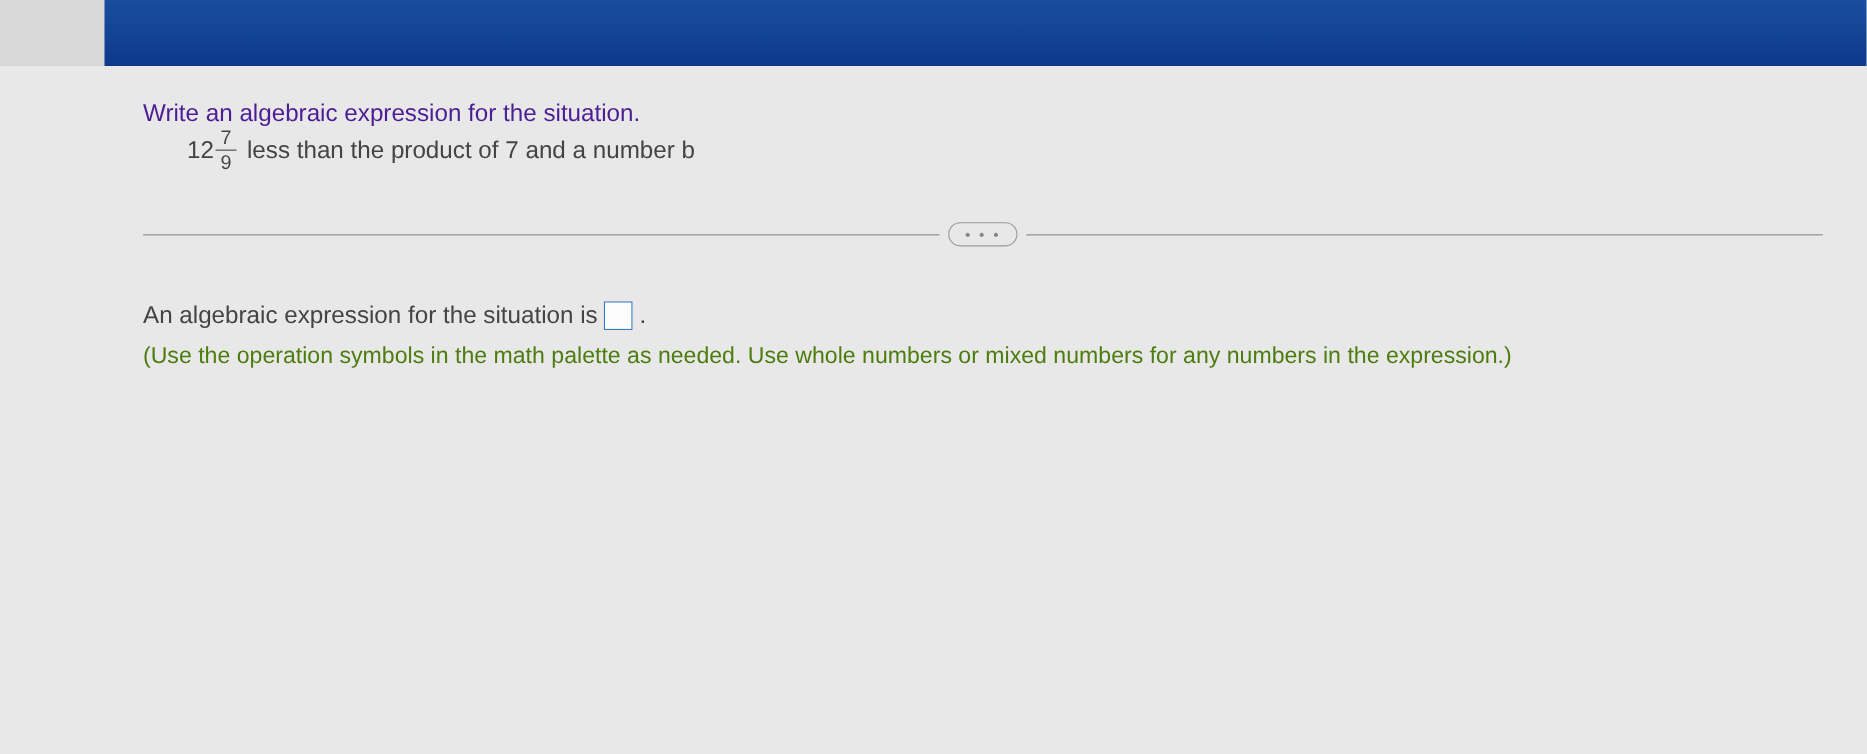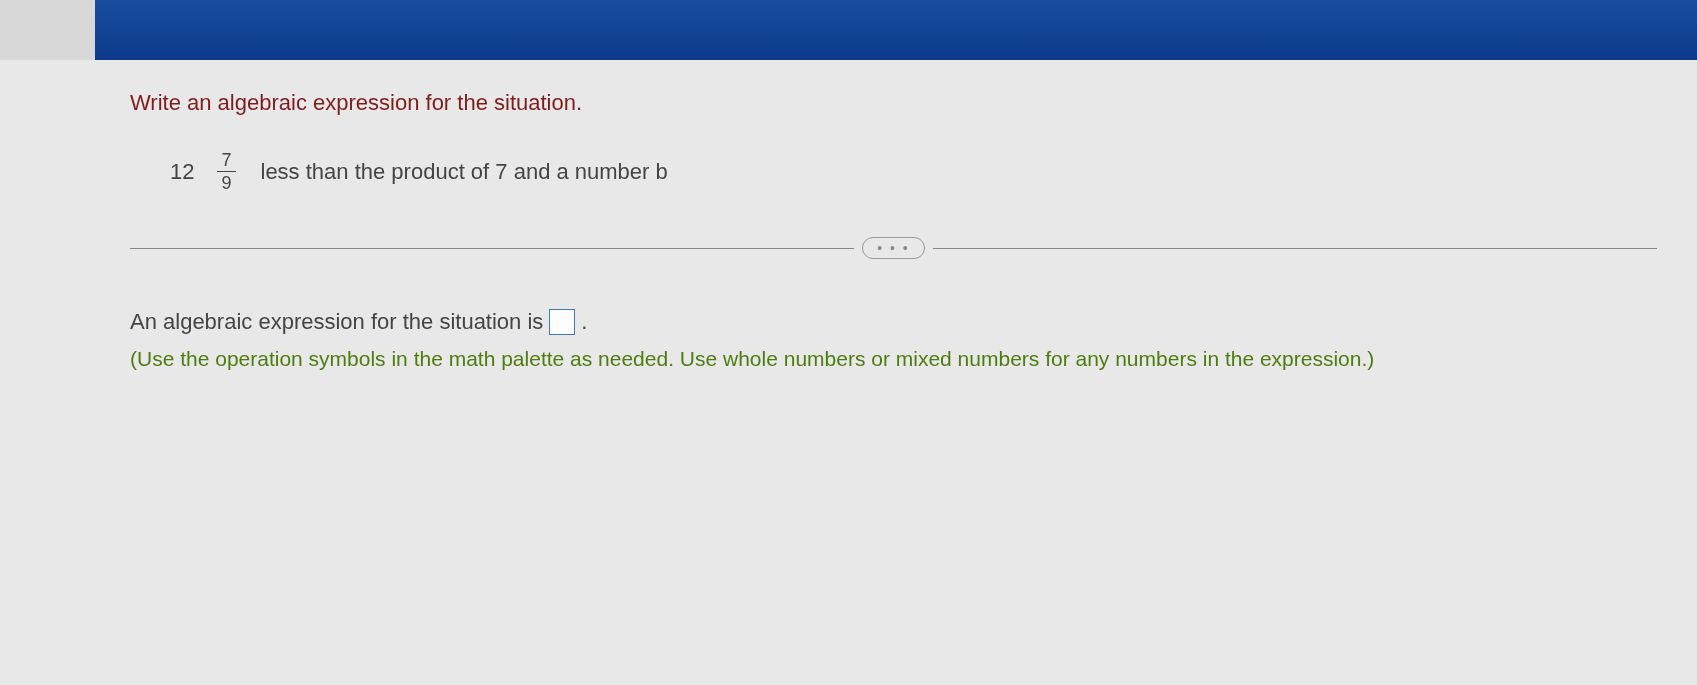--- a/index.html
+++ b/index.html
@@ -27,35 +27,33 @@
       width: 95px;
       height: 60px;
       background: #d8d8d8;
     }
     .content-area {
       padding: 30px 40px 30px 130px;
       color: #3a3a3a;
       font-size: 22px;
     }
     .question-prompt {
-      margin-bottom: 35px;
-      color: #7f1d1d;
+      color: #4c1d95;
     }
     .question-detail {
       display: flex;
       align-items: center;
       margin-left: 40px;
       margin-bottom: 45px;
       color: #444;
     }
     .mixed-number {
       display: inline-flex;
       align-items: center;
-      margin-right: 25px;
-      gap: 21px;
+      margin-right: 10px;
     }
     .whole-part {
       font-size: 22px;
     }
     .fraction {
       display: inline-flex;
       flex-direction: column;
       align-items: center;
       font-size: 18px;
       line-height: 1;

